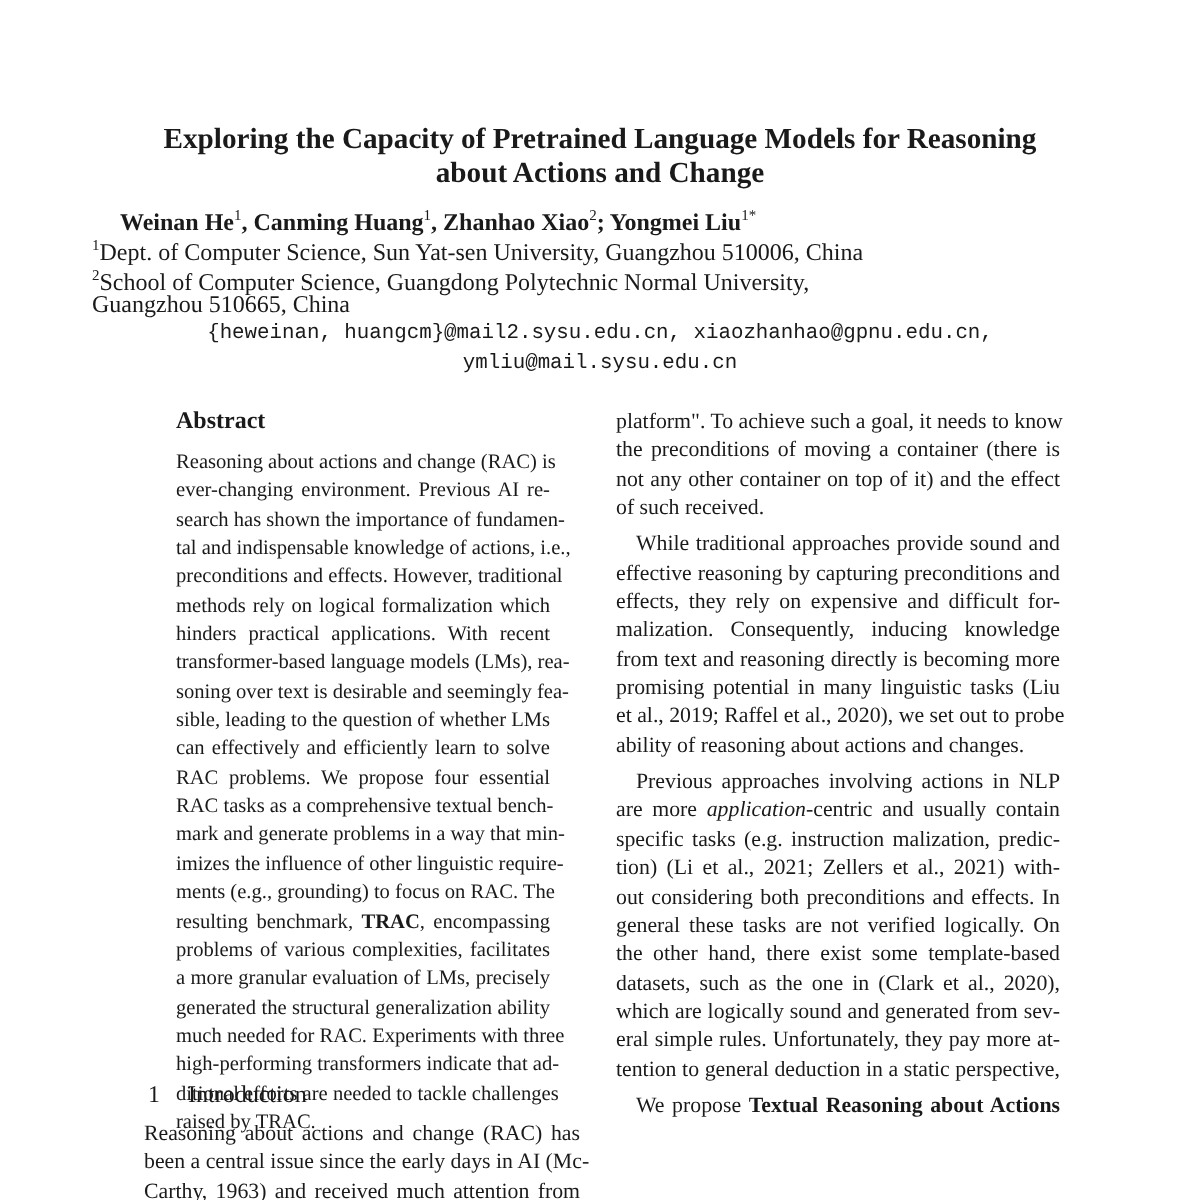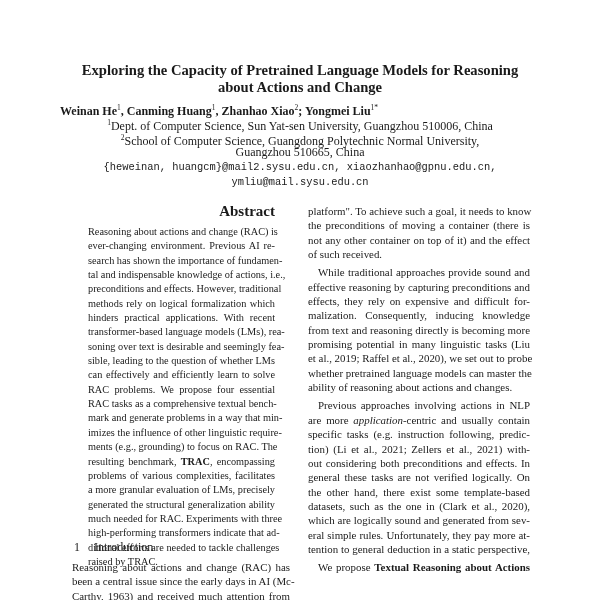--- a/index.html
+++ b/index.html
@@ -11,30 +11,30 @@
     .title {
       position: absolute; left: 60px; top: 62px; width: 480px;
       text-align: center; font-weight: bold; font-size: 14.6px; line-height: 17px;
     }
     .authors {
       position: absolute; left: 60px; top: 100px; width: 480px;
       text-align: left; font-weight: bold; font-size: 12px; line-height: 15px;
     }
     .authors sup, .affil sup { font-size: 7.5px; font-weight: normal; vertical-align: 5px; }
     .affil {
-      position: absolute; left: 60px; width: 480px; text-align: center;
+      position: absolute; left: 46px; width: 480px; text-align: left;
       font-size: 12px; line-height: 15px;
     }
     .emails {
       position: absolute; left: 60px; top: 160px; width: 480px; text-align: center;
       font-family: "Liberation Mono", "DejaVu Sans Mono", monospace; font-size: 10.4px; line-height: 15px;
     }
     .abstract-heading {
-      position: absolute; left: 88px; top: 203px; width: 187px; text-align: right;
-      font-weight: bold; font-size: 15px;
+      position: absolute; left: 88px; top: 203px; width: 187px; text-align: left;
+      font-weight: bold; font-size: 12px;
     }
     .col-lines { position: absolute; }
     .line {
       display: block; height: 14.35px; line-height: 14.35px; font-size: 10.9px;
       white-space: nowrap; text-align: justify; text-align-last: justify;
     }
     .line.last { text-align-last: left; }
     .abstract .line { width: 187px; font-size: 10.3px; }
     .left-body .line { width: 218px; }
     .right-body .line { width: 222px; }
@@ -117,26 +117,25 @@
   <span class="line">not any other container on top of it) and the effect</span>
   <span class="line last">of such received.</span>
   <span style="display:block;height:4px;"></span>
   <span class="line indent">While traditional approaches provide sound and</span>
   <span class="line">effective reasoning by capturing preconditions and</span>
   <span class="line">effects, they rely on expensive and difficult for-</span>
   <span class="line">malization.  Consequently, inducing knowledge</span>
   <span class="line">from text and reasoning directly is becoming more</span>
   <span class="line">promising potential in many linguistic tasks (Liu</span>
   <span class="line">et al., 2019; Raffel et al., 2020), we set out to probe</span>
-  <span class="line">whether pretrained language models can master the</span>
   <span class="line last">ability of reasoning about actions and changes.</span>
   <span style="display:block;height:4px;"></span>
   <span class="line indent">Previous approaches involving actions in NLP</span>
   <span class="line"><span>are more </span><i>application</i><span>-</span><span>centric and usually contain</span></span>
-  <span class="line">specific tasks (e.g.  instruction following, predic-</span>
+  <span class="line">specific tasks (e.g.  instruction malization, predic-</span>
   <span class="line">tion) (Li et al., 2021; Zellers et al., 2021) with-</span>
   <span class="line">out considering both preconditions and effects. In</span>
   <span class="line">general these tasks are not verified logically.  On</span>
   <span class="line">the other hand, there exist some template-based</span>
   <span class="line">datasets, such as the one in (Clark et al., 2020),</span>
   <span class="line">which are logically sound and generated from sev-</span>
   <span class="line">eral simple rules. Unfortunately, they pay more at-</span>
   <span class="line">tention to general deduction in a static perspective,</span>
   <span style="display:block;height:4px;"></span>
   <span class="line indent"><span>We propose </span><b>Textual Reasoning about Actions</b></span>

